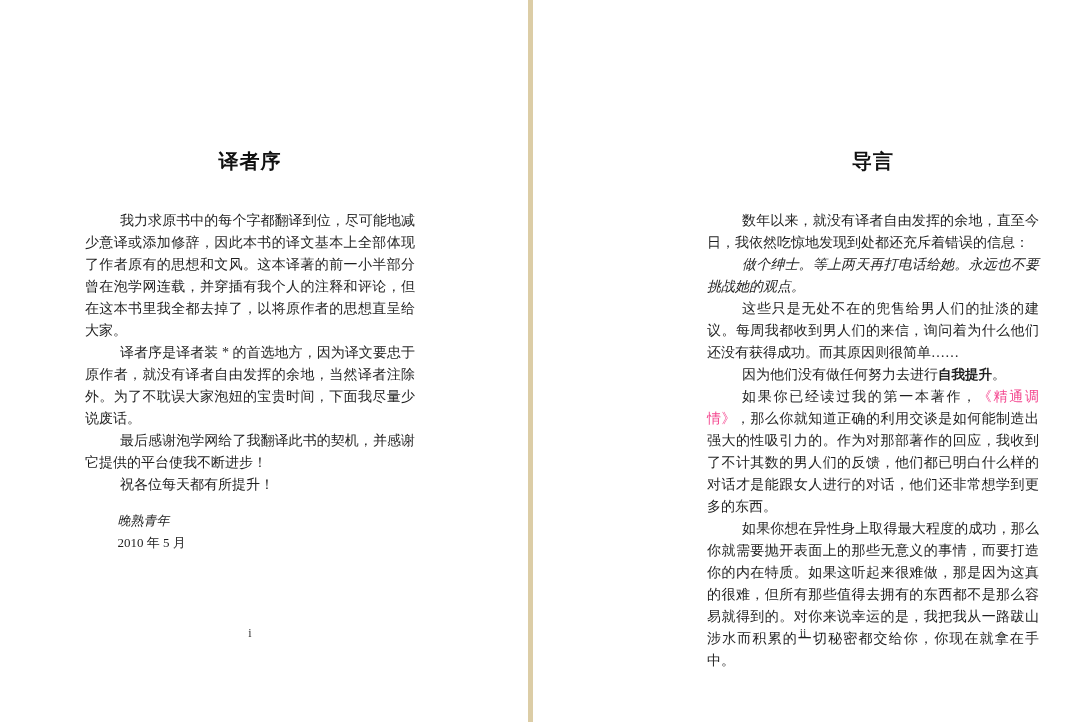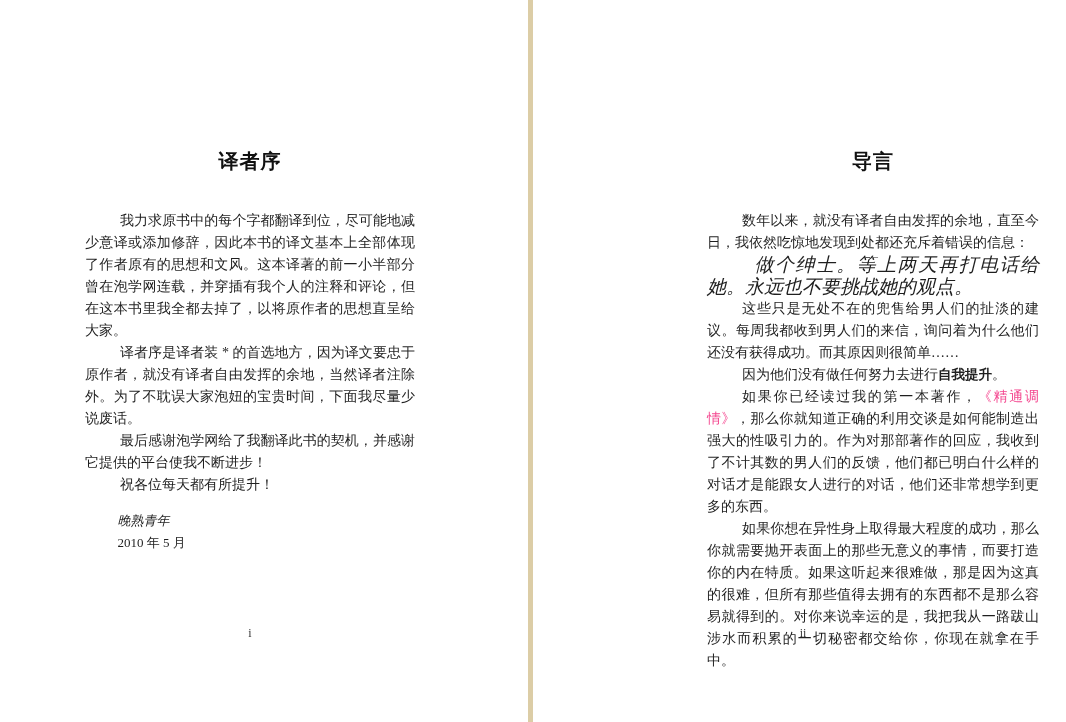--- a/index.html
+++ b/index.html
@@ -41,21 +41,21 @@
   p.body {
     margin: 0;
     font-size: 14px;
     line-height: 22px;
     text-align: justify;
     text-indent: 2.5em;
     color: var(--text-color, #1f1f1f);
   }
   p.quote {
     font-style: italic;
-    font-size: 19px;
+    font-size: 14px;
   }
   .bold-term {
     font-weight: 700;
     font-family: Liberation Serif, serif;
     font-size: 13.5px;
   }
   .book-link {
     color: var(--highlight-color, #f4468f);
     cursor: pointer;
   }

